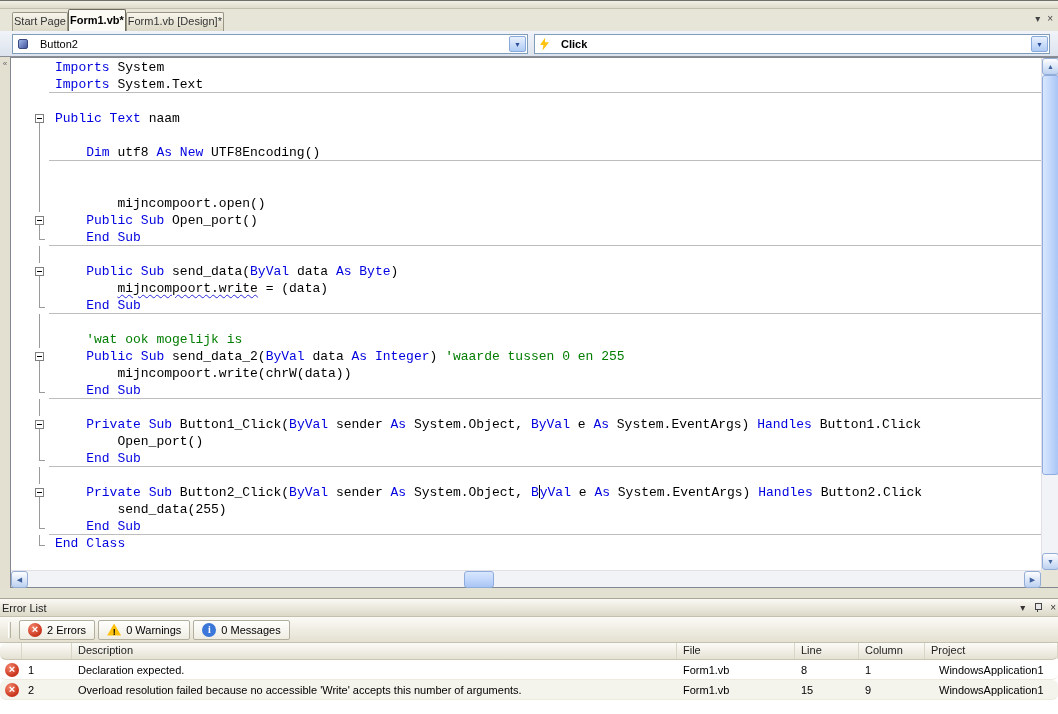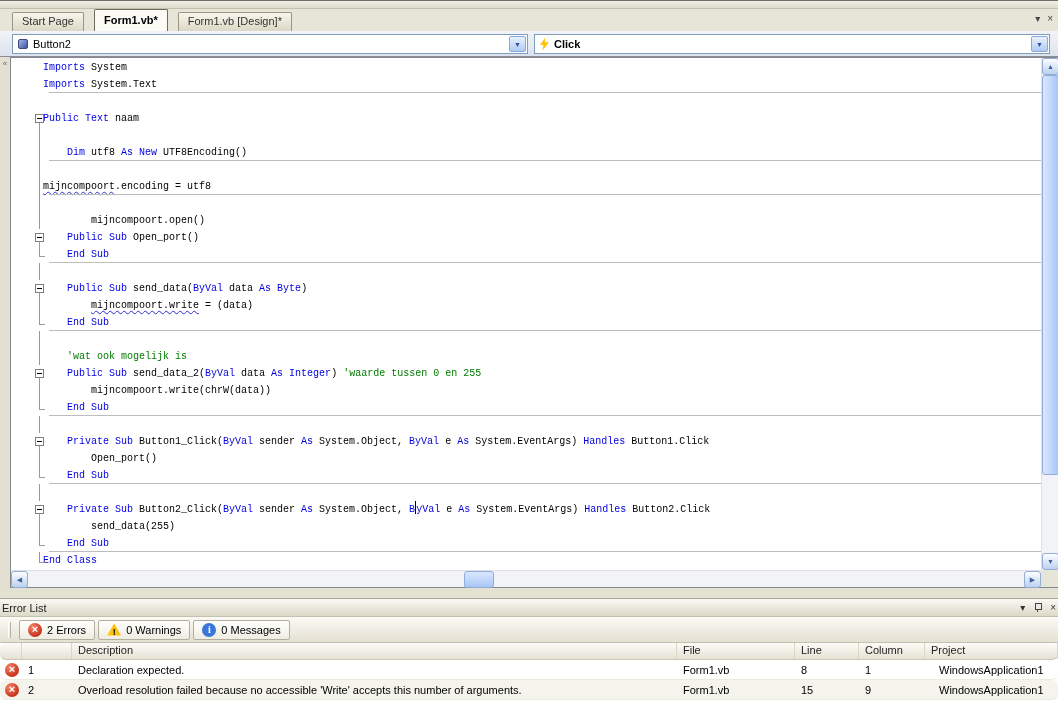--- a/index.html
+++ b/index.html
@@ -12,52 +12,52 @@
   .screen{position:relative;width:1058px;height:714px;}
 
   
   .top-strip{position:absolute;top:0;left:0;right:0;height:9px;
              background:linear-gradient(#F2F0E6,#DEDBCB);
              border-top:1px solid #70706A;border-bottom:1px solid #C2BFAE;}
 
   
   .tabstrip{position:absolute;top:9px;left:0;right:0;height:22px;background:#E7E5D8;}
   .tabs{position:absolute;left:12px;bottom:0;display:flex;align-items:flex-end;}
-  .tab{height:19px;line-height:17px;padding:0 9px;margin-right:10px;white-space:nowrap;
+  .tab{height:19px;line-height:17px;padding:0 1px;margin-right:0;white-space:nowrap;
        border:1px solid #999686;border-bottom:none;border-radius:2px 2px 0 0;
        background:linear-gradient(#F7F5EC,#DCD8C6);color:#333;cursor:default;}
   .tab.active{height:22px;line-height:20px;background:#FBFAF4;font-weight:bold;color:#000;border-color:#6E6C5E;}
   .tabstrip-btns{position:absolute;right:5px;top:4px;display:flex;gap:7px;color:#444;}
   .ts-btn{font-size:10px;cursor:default;}
 
   
   .combo-row{position:absolute;top:31px;left:0;right:0;height:26px;
              background:linear-gradient(#F1F4F9,#DCE3EE);border-bottom:1px solid #8A8E94;}
   .combo{position:absolute;top:3px;height:20px;background:#fff;border:1px solid #7F9DB9;
-         display:flex;align-items:center;padding-left:5px;gap:5px;}
+         display:flex;align-items:center;padding-left:5px;gap:12px;}
   .combo-obj{left:12px;width:516px;}
   .combo-evt{left:534px;right:8px;}
   .combo-btn{position:absolute;right:1px;top:1px;bottom:1px;width:17px;
              background:linear-gradient(#E9F1FE,#AFCBF4);border:1px solid #88A9DD;border-radius:2px;
              color:#2C4E9E;font-size:7px;display:flex;align-items:center;justify-content:center;}
   .obj-icon{width:10px;height:10px;border-radius:2px;border:1px solid #39487F;
             background:linear-gradient(135deg,#9FB8EA,#44539E);}
   .bolt-icon{width:9px;height:13px;background:var(--warning-icon-yellow);
              clip-path:polygon(58% 0,0 58%,38% 58%,28% 100%,100% 36%,55% 36%);}
   .bold{font-weight:bold;}
 
   
   .editor-area{position:absolute;top:57px;left:0;right:0;height:531px;}
   .left-rail{position:absolute;left:0;top:0;width:10px;height:100%;background:#E3E0D2;}
   .rail-icon{display:block;margin-top:2px;text-align:center;font-size:8px;color:#666;}
   .editor{position:absolute;left:10px;right:0;top:0;bottom:0;background:#fff;
           border:1px solid #828790;border-right:none;}
   .code{position:absolute;left:0;top:0;right:17px;bottom:17px;overflow:hidden;padding-top:1px;background:#fff;}
-  .code-line{position:relative;height:17px;line-height:17px;color:#000;white-space:pre;padding-left:32px;
-             font-family:"Liberation Mono","DejaVu Sans Mono",monospace;font-size:10px;}
+  .code-line{position:relative;height:17px;line-height:17px;color:#000;white-space:pre;padding-left:44px;
+             font-family:"Liberation Mono","DejaVu Sans Mono",monospace;font-size:13px;}
   .code-line.divider::after{content:"";position:absolute;left:38px;right:0;bottom:0;border-top:1px solid #BDBDBD;}
   .og-line{position:absolute;left:28px;top:0;bottom:0;width:1px;background:#9A9A9A;}
   .og-line.below{top:13px;}
   .og-box{position:absolute;left:24px;top:4px;width:9px;height:9px;border:1px solid #7F7F7F;background:#fff;}
   .og-box::after{content:"";position:absolute;left:1px;top:3px;width:5px;height:1px;background:#000;}
   .og-end{position:absolute;left:28px;top:0;width:6px;height:11px;
           border-left:1px solid #9A9A9A;border-bottom:1px solid #9A9A9A;}
   .seg-k{color:var(--keyword);}
   .seg-c{color:var(--comment);}
   .seg-e{text-decoration:underline;text-decoration-style:wavy;
@@ -158,21 +158,20 @@
     </div>
     <div class="editor">
       <div class="code" id="code">
           <div class="code-line"><span class="seg-k">Imports</span><span class="seg-t"> System</span></div>
           <div class="code-line divider"><span class="seg-k">Imports</span><span class="seg-t"> System.Text</span></div>
           <div class="code-line"></div>
           <div class="code-line"><span class="og-line below"></span><span class="og-box"></span><span class="seg-k">Public Text</span><span class="seg-t"> naam</span></div>
           <div class="code-line"><span class="og-line"></span></div>
           <div class="code-line divider"><span class="og-line"></span><span class="seg-t">    </span><span class="seg-k">Dim</span><span class="seg-t"> utf8 </span><span class="seg-k">As New</span><span class="seg-t"> UTF8Encoding()</span></div>
           <div class="code-line"><span class="og-line"></span></div>
-          <div class="code-line divider"><span class="og-line"></span><span class="seg-e">mijncompoort</span><span class="seg-t">.encoding = utf8</span></div>
           <div class="code-line"><span class="og-line"></span></div>
           <div class="code-line"><span class="og-line"></span><span class="seg-t">        mijncompoort.open()</span></div>
           <div class="code-line"><span class="og-line below"></span><span class="og-box"></span><span class="seg-t">    </span><span class="seg-k">Public Sub</span><span class="seg-t"> Open_port()</span></div>
           <div class="code-line divider"><span class="og-end"></span><span class="seg-t">    </span><span class="seg-k">End Sub</span></div>
           <div class="code-line"><span class="og-line"></span></div>
           <div class="code-line"><span class="og-line below"></span><span class="og-box"></span><span class="seg-t">    </span><span class="seg-k">Public Sub</span><span class="seg-t"> send_data(</span><span class="seg-k">ByVal</span><span class="seg-t"> data </span><span class="seg-k">As</span><span class="seg-t"> </span><span class="seg-k">Byte</span><span class="seg-t">)</span></div>
           <div class="code-line"><span class="og-line"></span><span class="seg-t">        </span><span class="seg-e">mijncompoort.write</span><span class="seg-t"> = (data)</span></div>
           <div class="code-line divider"><span class="og-end"></span><span class="seg-t">    </span><span class="seg-k">End Sub</span></div>
           <div class="code-line"><span class="og-line"></span></div>
           <div class="code-line"><span class="og-line"></span><span class="seg-t">    </span><span class="seg-c">'wat ook mogelijk is</span></div>

